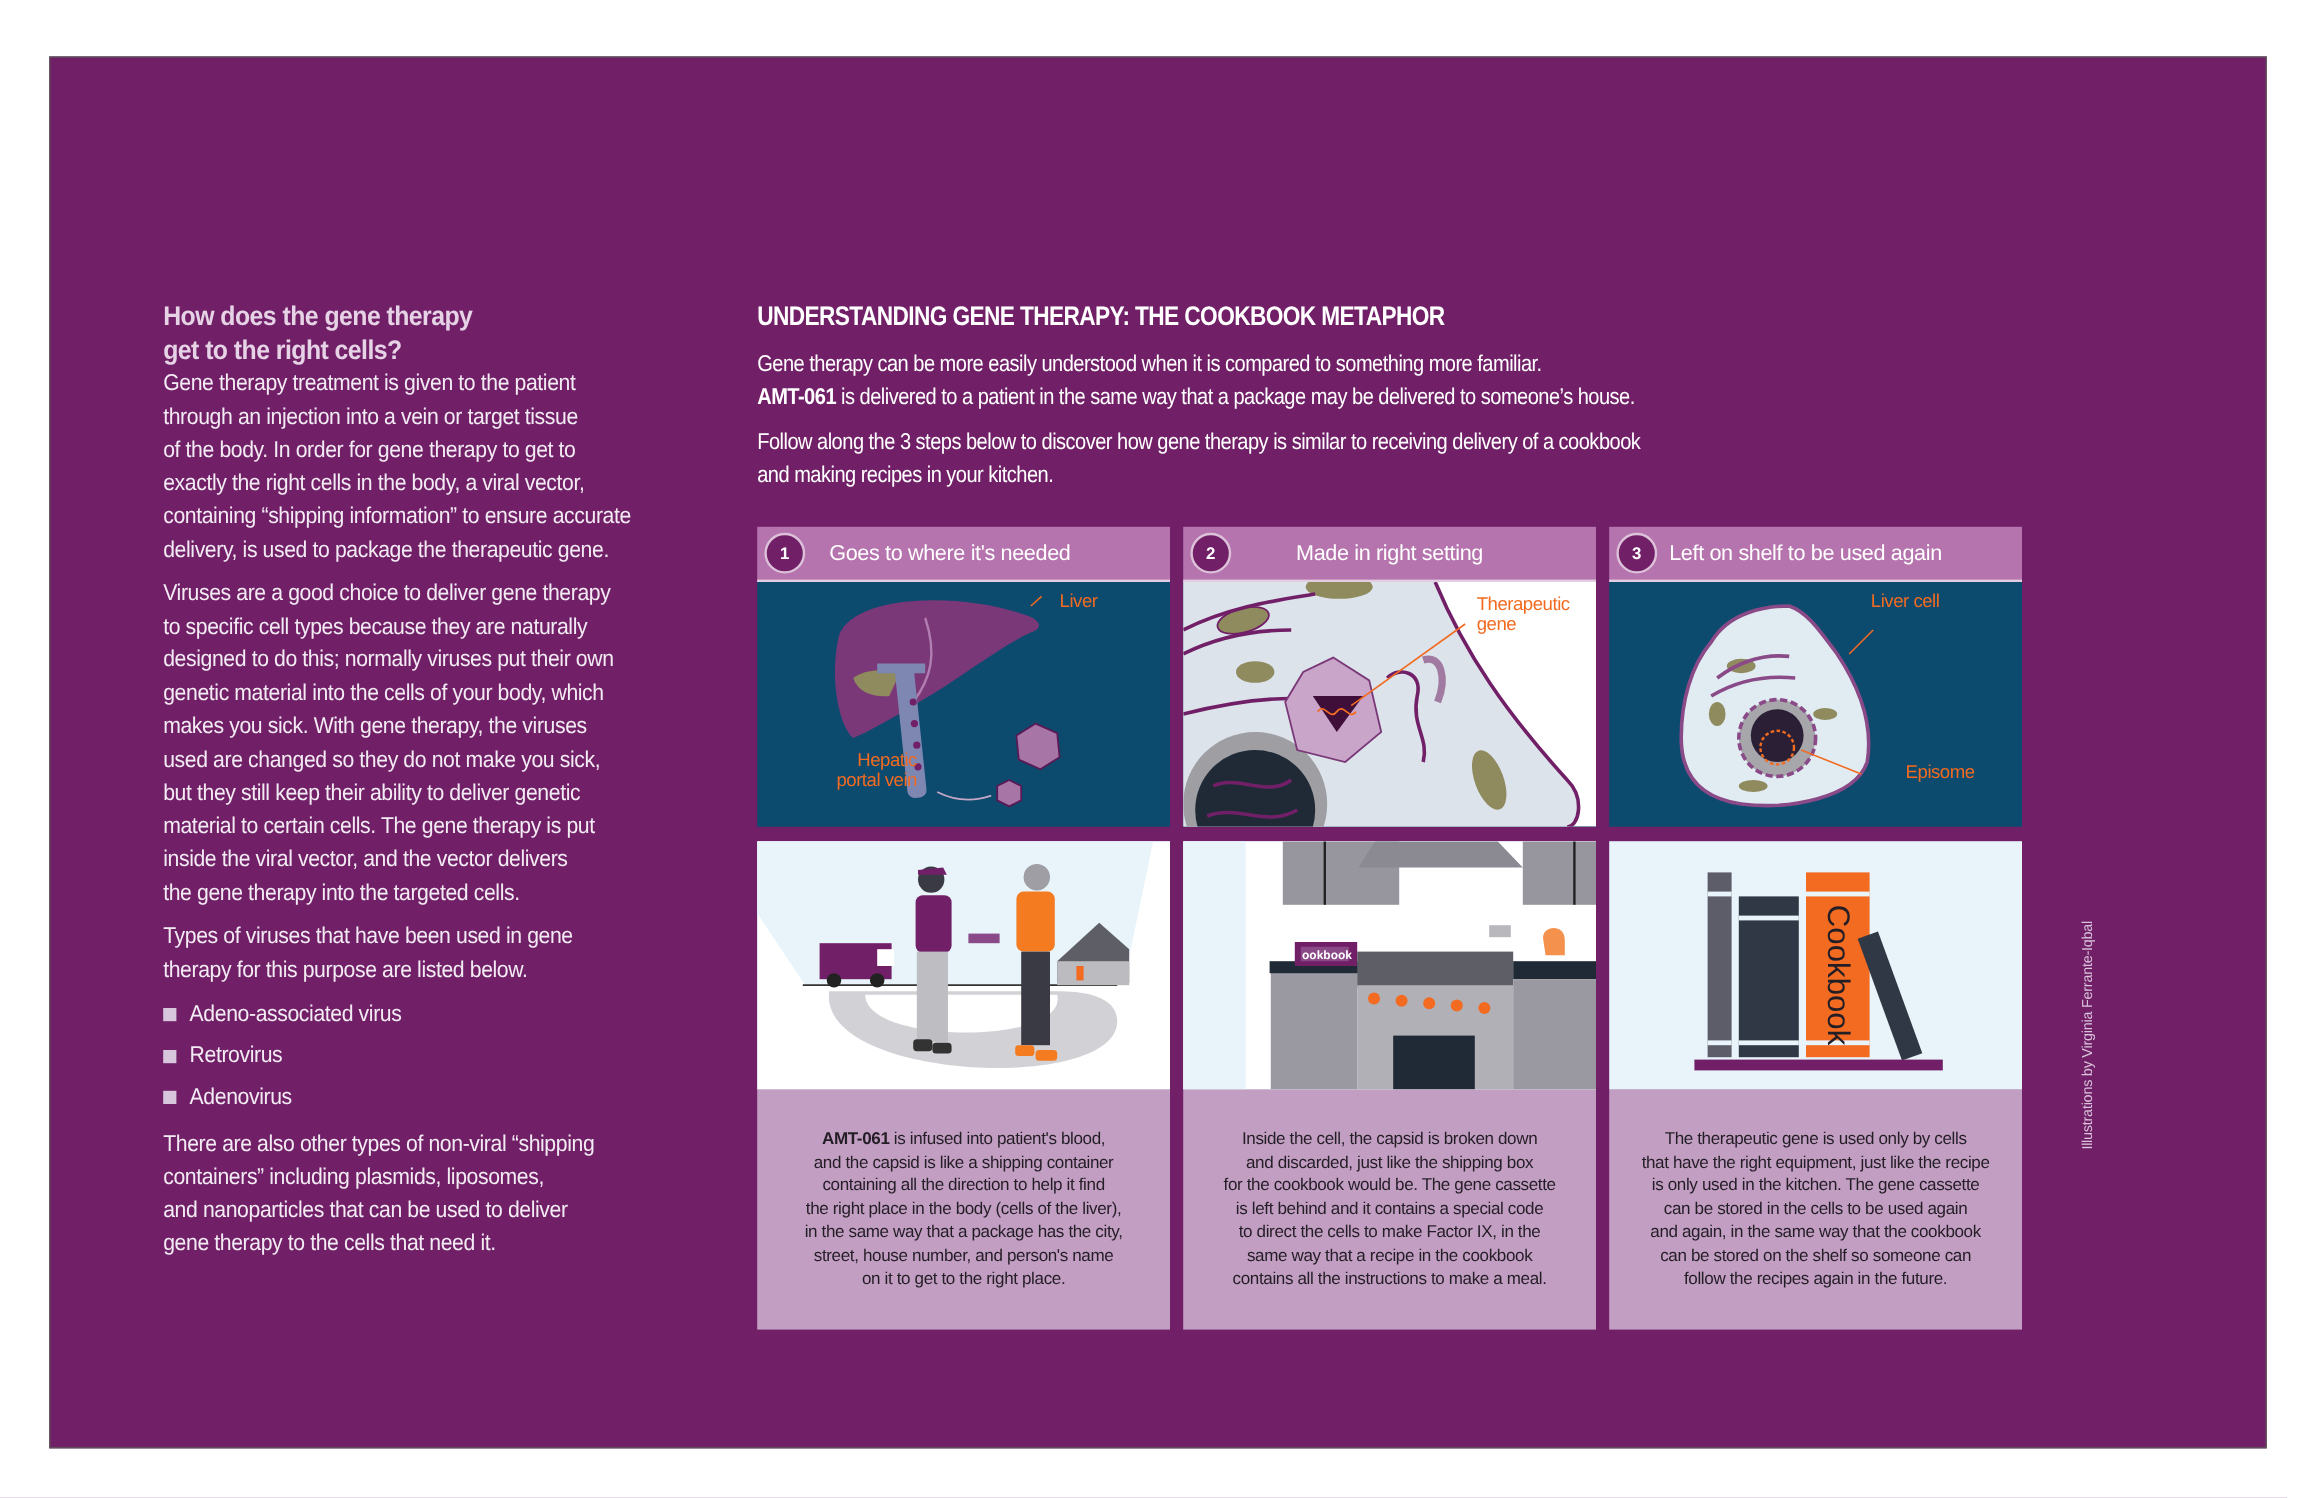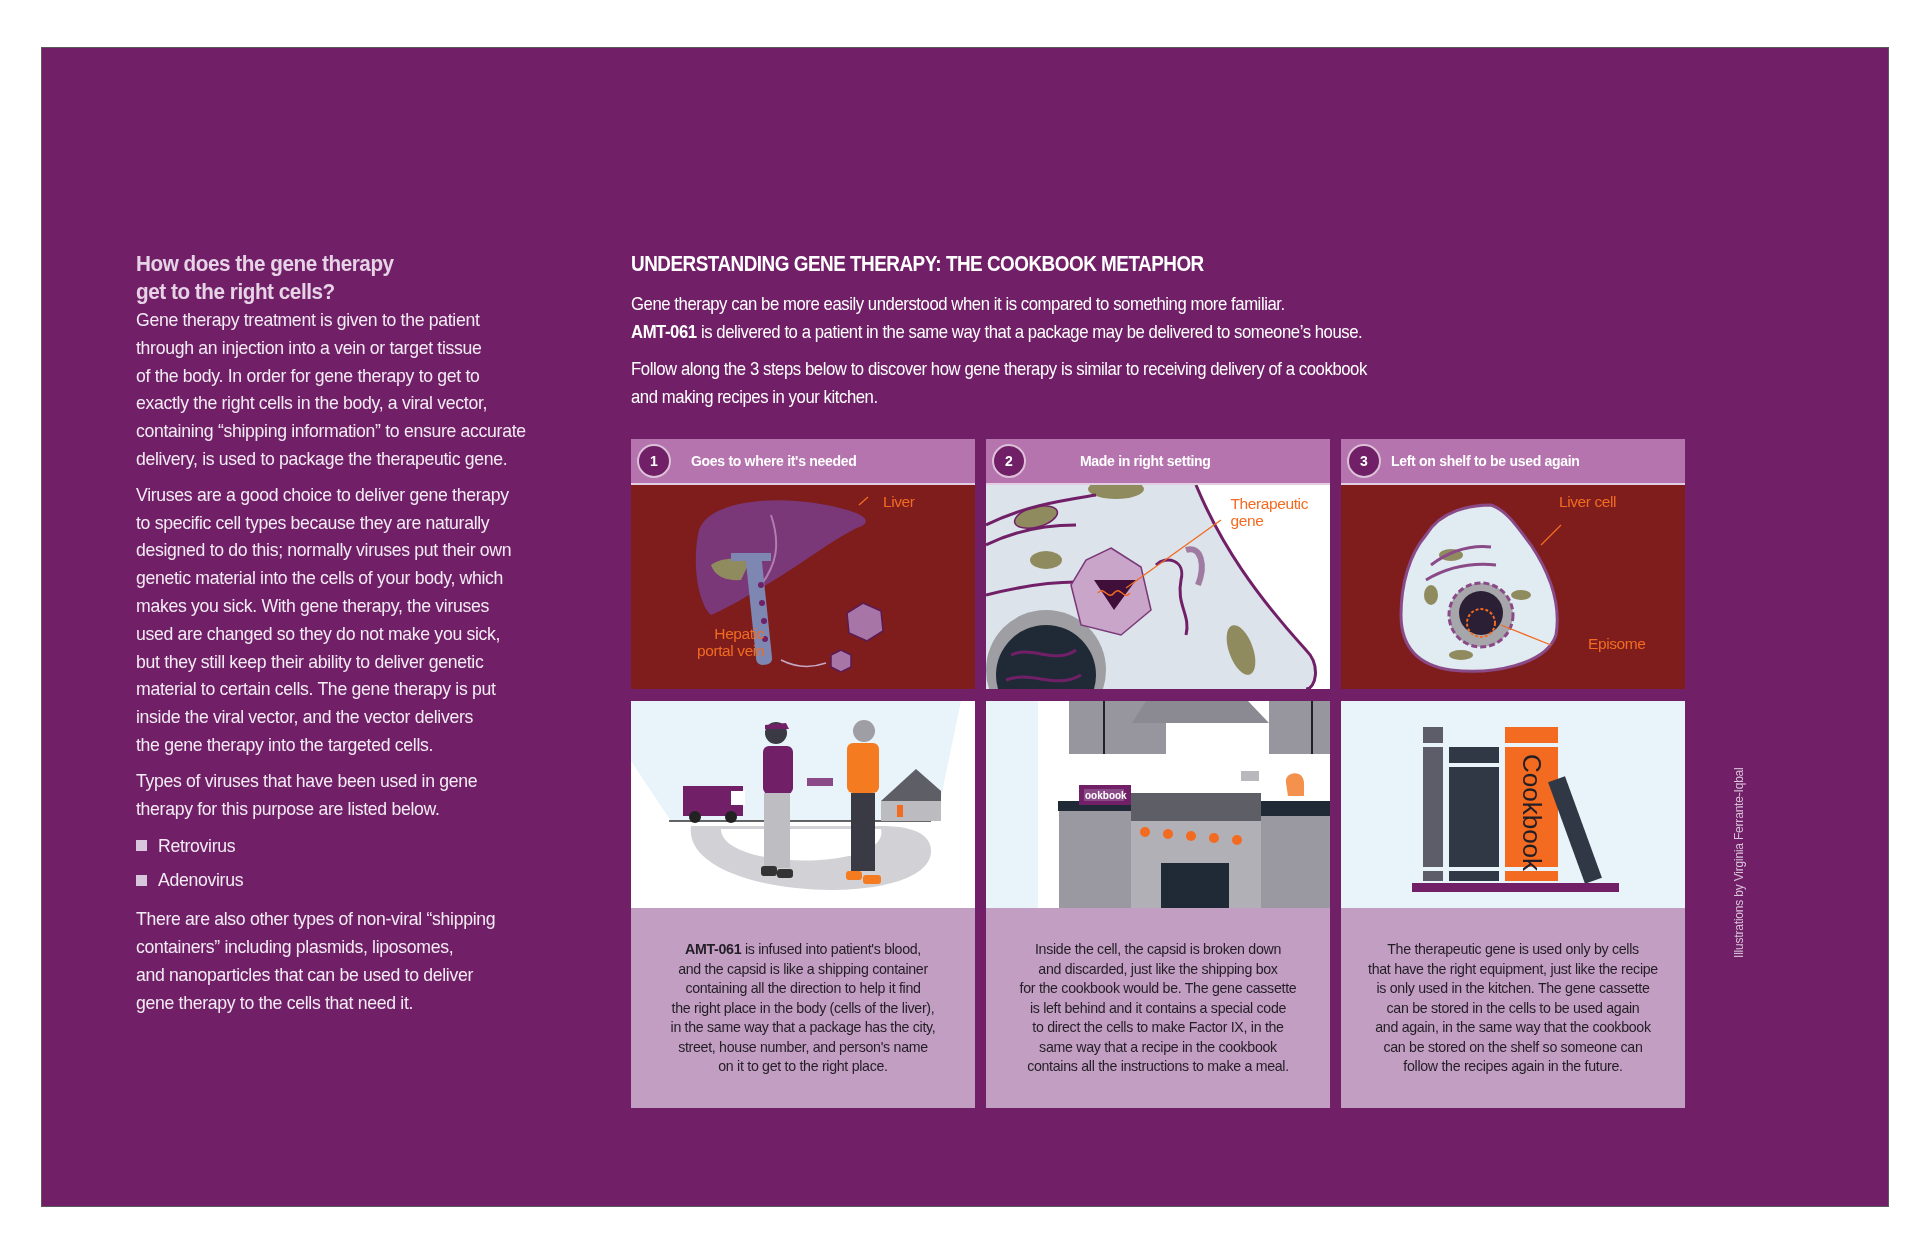--- a/index.html
+++ b/index.html
@@ -51,26 +51,26 @@
     .step-head {
       height: 46px; background: #b574ae; display: flex; align-items: center; padding-left: 6px;
       border-bottom: 2px solid #e3cde2;
     }
     .step-num {
       width: 34px; height: 34px; border-radius: 50%; background: #712068;
       border: 2px solid #dcc1d9; color: #fff; font-weight: bold; font-size: 14px;
       display: flex; align-items: center; justify-content: center; flex: none;
     }
     .step-title {
-      margin-left: 20px; color: #fff; font-weight: bold; font-size: 14px;
+      margin-left: 20px; color: #fff; font-weight: normal; font-size: 18px;
       letter-spacing: -0.3px; white-space: nowrap;
     }
     .c2 .step-title { margin-left: 54px; }
     .c3 .step-title { margin-left: 10px; }
-    .illus-top { height: 204px; background: #7f1d1d; position: relative; overflow: hidden; }
+    .illus-top { height: 204px; background: #0c4a6e; position: relative; overflow: hidden; }
     .illus-bottom { margin-top: 12px; height: 207px; background: #e8f4fa; position: relative; overflow: hidden; }
     .caption {
       height: 200px; background: #c29ec2; color: #231d26; font-size: 14.2px; line-height: 19.5px;
       text-align: center; padding-top: 32px; white-space: pre-line; letter-spacing: -0.3px;
     }
     .caption b { font-weight: bold; }
     .lbl { position: absolute; color: #f26b21; font-size: 15.5px; letter-spacing: -0.4px; line-height: 17px; }
 
     .credit {
       position: absolute; left: 1732px; top: 958px; transform: rotate(-90deg); transform-origin: left top;
@@ -101,20 +101,24 @@
 used are changed so they do not make you sick,
 but they still keep their ability to deliver genetic
 material to certain cells. The gene therapy is put
 inside the viral vector, and the vector delivers
 the gene therapy into the targeted cells.</p>
   <p class="gap">Types of viruses that have been used in gene
 therapy for this purpose are listed below.</p>
   <ul>
     <li>
         <span class="bullet"></span>
+        <span class="txt">Adeno-associated virus</span>
+      </li>
+    <li>
+        <span class="bullet"></span>
         <span class="txt">Retrovirus</span>
       </li>
     <li>
         <span class="bullet"></span>
         <span class="txt">Adenovirus</span>
       </li>
   </ul>
   <p class="gap">There are also other types of non-viral “shipping
 containers” including plasmids, liposomes,
 and nanoparticles that can be used to deliver

